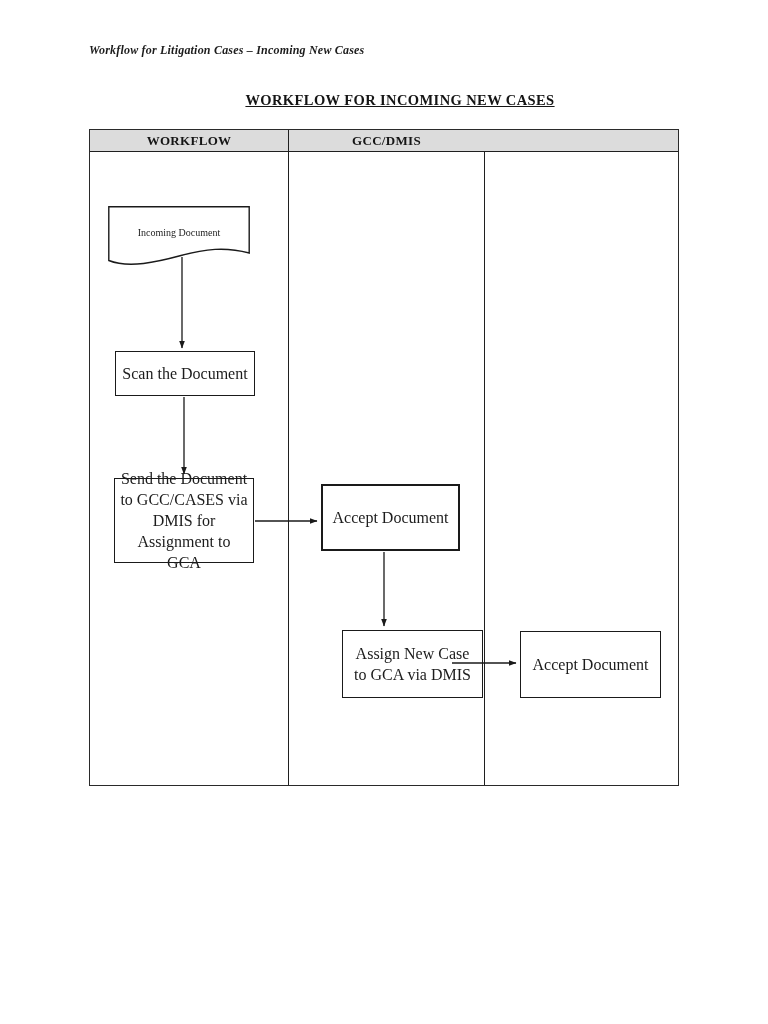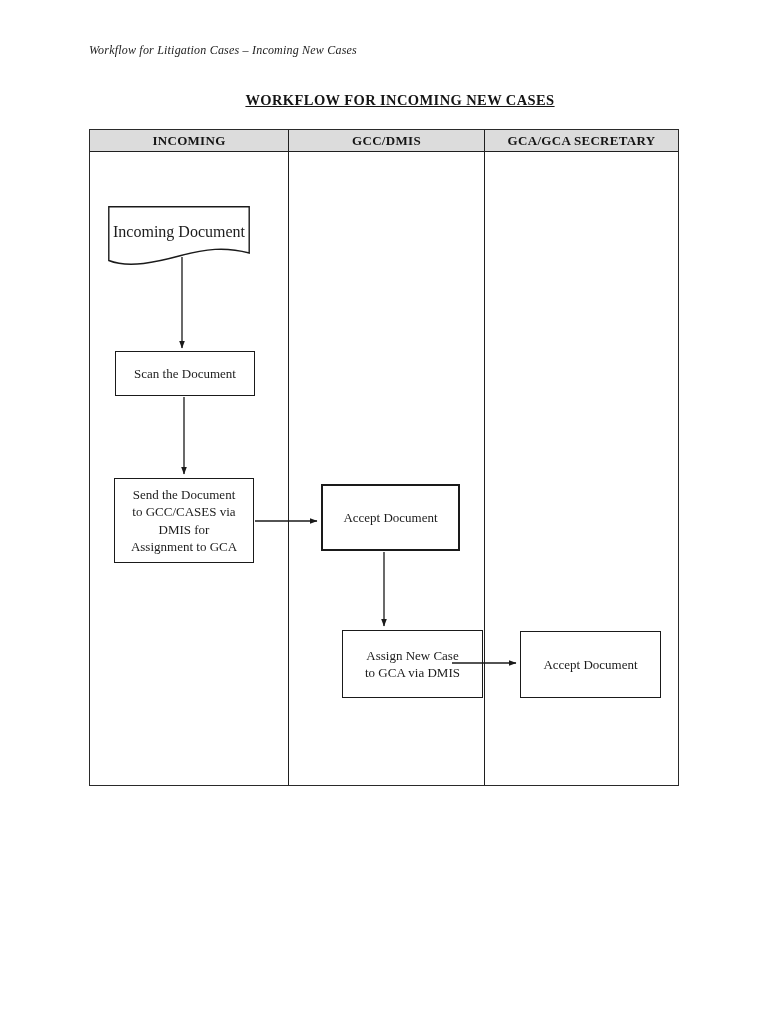--- a/index.html
+++ b/index.html
@@ -15,20 +15,21 @@
 
   .header-note {
     position: absolute;
     left: 89px;
     top: 43px;
     font-style: italic;
     font-size: 12px;
     letter-spacing: 0.2px;
     color: #1c1c1c;
     white-space: nowrap;
+    font-weight: bold;
   }
 
   .doc-title {
     position: absolute;
     left: 16px;
     top: 91px;
     width: 768px;
     text-align: center;
   }
   .doc-title span {
@@ -89,21 +90,21 @@
   
   .node {
     position: absolute;
     box-sizing: border-box;
     background: #ffffff;
     border: 1.2px solid #1a1a1a;
     display: flex;
     align-items: center;
     justify-content: center;
     text-align: center;
-    font-size: 13px;
+    font-size: 16px;
     line-height: 1.32;
     color: #1c1c1c;
     white-space: pre-line;
     padding: 2px 4px;
   }
   .node.heavy { border-width: 2px; }
 
   .node-document {
     position: absolute;
     left: 108px;
@@ -113,21 +114,21 @@
     background: transparent;
   }
   .node-document svg { position: absolute; inset: 0; }
   .node-document .doc-label {
     position: absolute;
     left: 0; right: 0; top: 4px; bottom: 16px;
     display: flex;
     align-items: center;
     justify-content: center;
     text-align: left;
-    font-size: 16px;
+    font-size: 10px;
     color: #1c1c1c;
   }
 
   #node-scan   { left: 115px; top: 351px; width: 140px; height: 45px; }
   #node-send   { left: 114px; top: 478px; width: 140px; height: 85px; }
   #node-accept-gcc { left: 321px; top: 484px; width: 139px; height: 67px; }
   #node-assign { left: 310px; top: 630px; width: 141px; height: 68px; margin-left: 32px; }
   #node-accept-gca { left: 520px; top: 631px; width: 141px; height: 67px; }
 
   .arrow-layer {
@@ -143,23 +144,22 @@
 <div class="page">
 
   <div class="header-note">Workflow for Litigation Cases – Incoming New Cases</div>
 
   <div class="doc-title">
     <span>WORKFLOW FOR INCOMING NEW CASES</span>
   </div>
 
   <div class="lane-table">
     <div class="lane-header">
-      <div class="lane-header-cell">INCOMING</div>
+      <div class="lane-header-cell">WORKFLOW</div>
       <div class="lane-header-cell">GCC/DMIS</div>
-      <div class="lane-header-cell">GCA/GCA SECRETARY</div>
     </div>
     <div class="lane-body">
       <div class="lane-divider d1"></div>
       <div class="lane-divider d2"></div>
     </div>
   </div>
 
   <div class="node-document">
     <svg viewBox="0 0 142 64" width="142" height="64">
       <path d="M0.8,0.8 L141.2,0.8 L141.2,47 C117,40.5 97,43 73,49.5 C49,56 21,62.5 0.8,54.5 Z" fill="#ffffff" stroke="#1a1a1a" stroke-width="1.4"></path>

